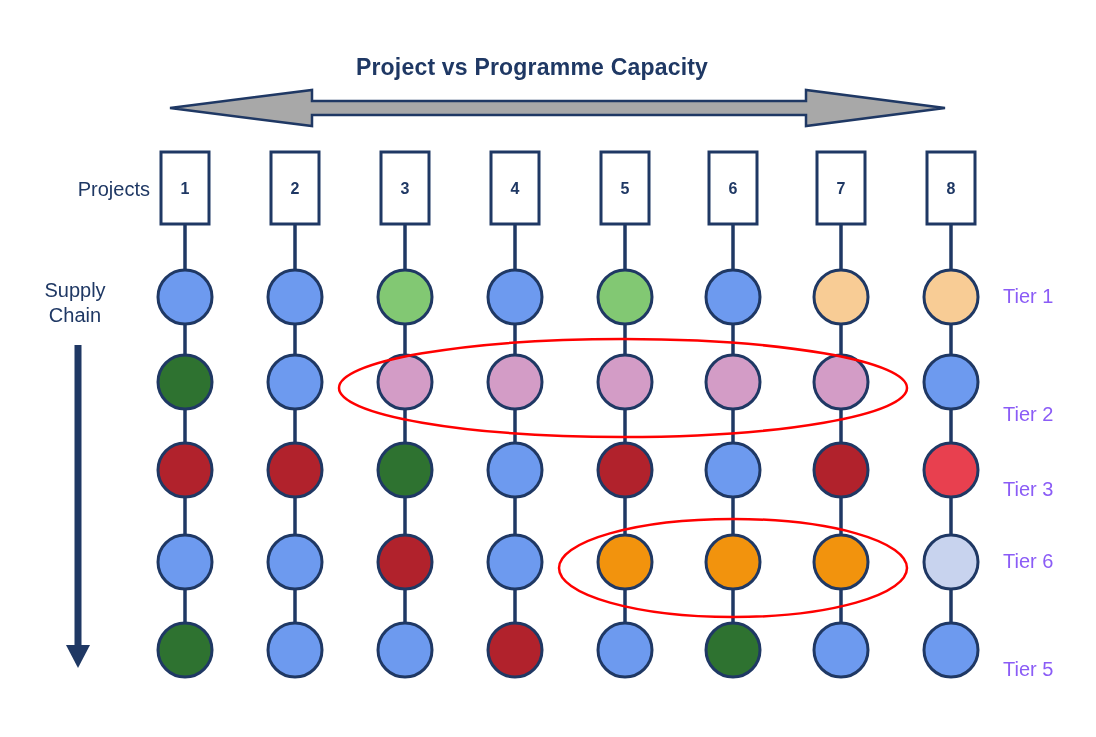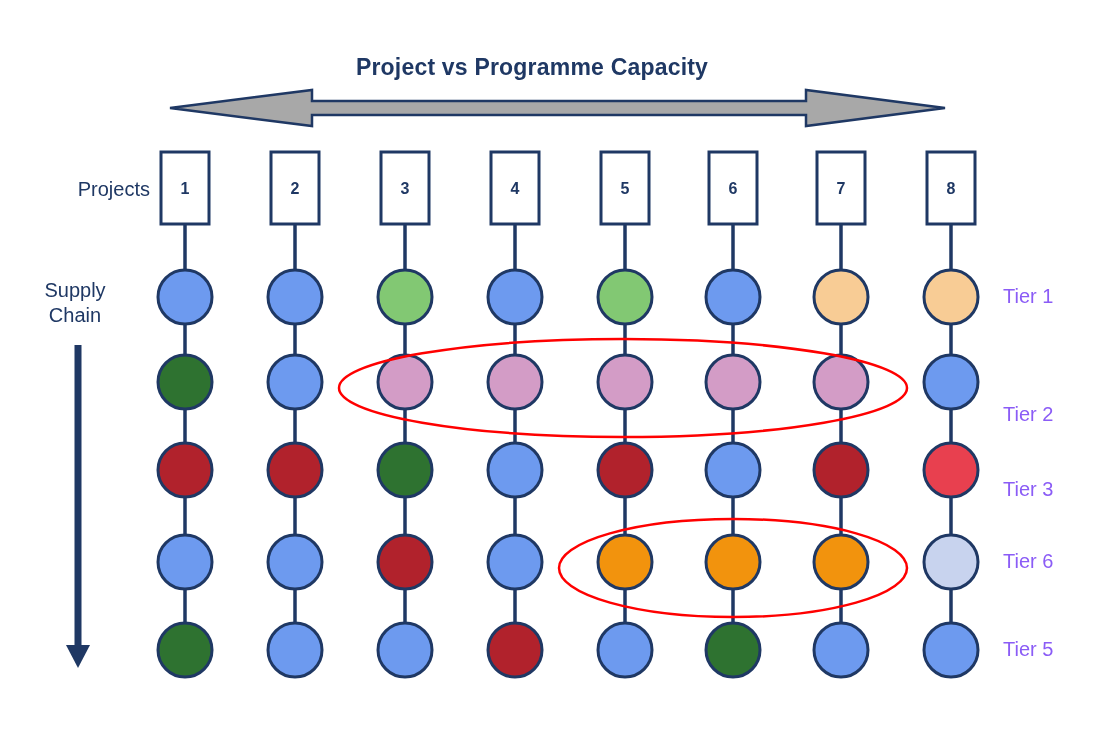--- a/index.html
+++ b/index.html
@@ -110,16 +110,16 @@
   <div class="side-label supply-label">
     <div>Supply</div>
     <div>Chain</div>
   </div>
 
   <div id="tier-labels">
       <div class="tier-label" style="top: 285px;">Tier 1</div>
       <div class="tier-label" style="top: 380px; margin-top: 23px;">Tier 2</div>
       <div class="tier-label" style="top: 438px; margin-top: 40px;">Tier 3</div>
       <div class="tier-label" style="top: 550px;">Tier 6</div>
-      <div class="tier-label" style="top: 638px;">Tier 5</div>
+      <div class="tier-label" style="top: 658px;">Tier 5</div>
     </div>
 
 </div>
 
 </body></html>

